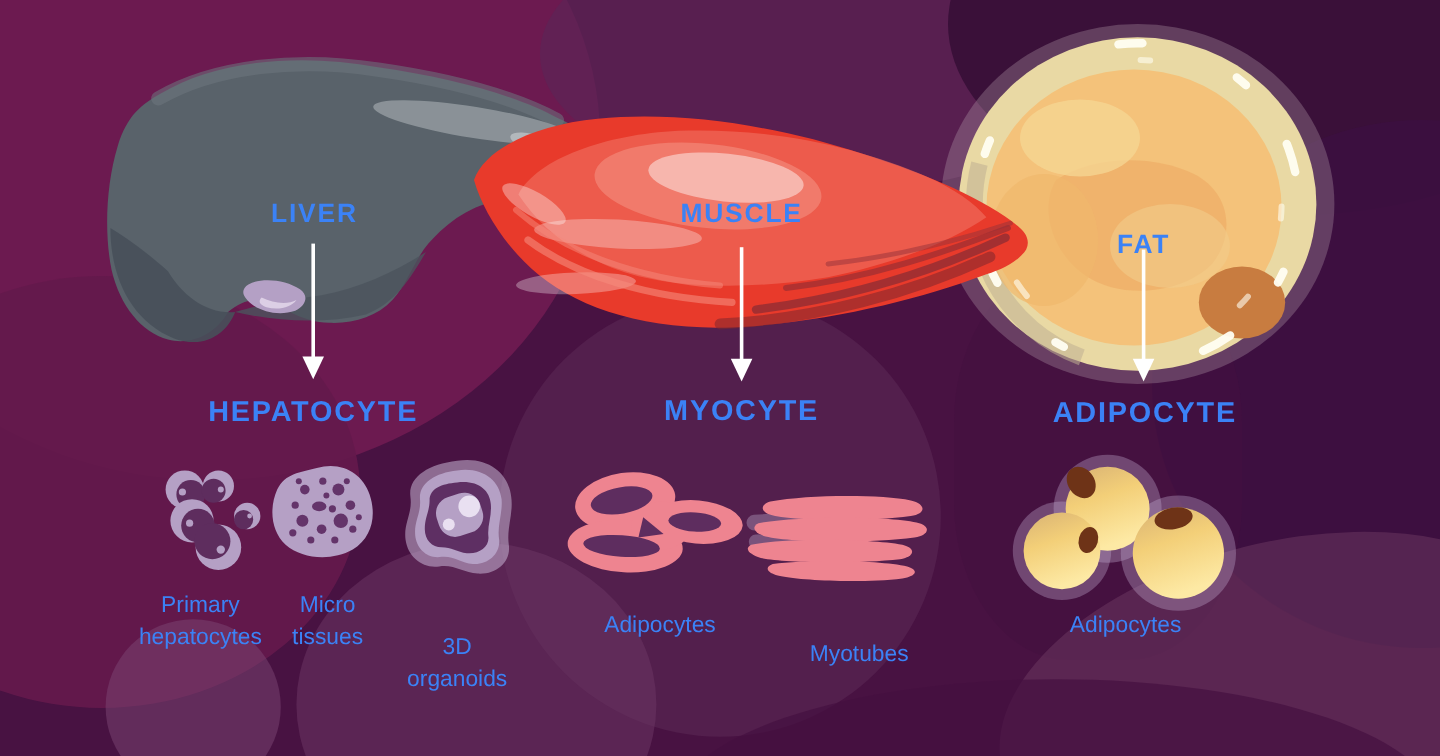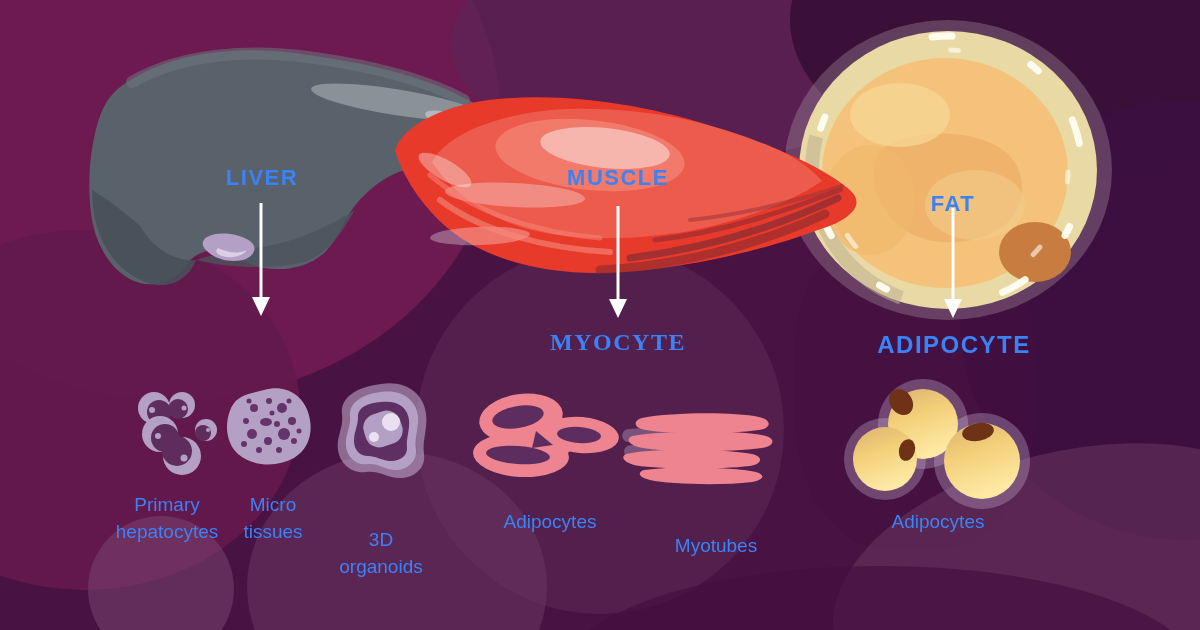--- a/index.html
+++ b/index.html
@@ -186,21 +186,22 @@
         <ellipse cx="62" cy="66" rx="8" ry="11" transform="rotate(15 62 66)"></ellipse>
         <ellipse cx="133" cy="48" rx="16" ry="9" transform="rotate(-10 133 48)"></ellipse>
       </g>
     </g>
   </svg>
 
   <div class="label organ-label" style="left:262px;top:165px;">LIVER</div>
   <div class="label organ-label" style="left:618px;top:165px;">MUSCLE</div>
   <div class="label organ-label" style="left:953px;top:167px;margin-top:24px;">FAT</div>
 
-  <div class="label celltype-label" style="left:618px;top:329px;font-family:Liberation Serif, serif;">MYOCYTE</div>
+  <div class="label celltype-label" style="left:261px;top:330px;">HEPATOCYTE</div>
+  <div class="label celltype-label" style="left:618px;top:329px;">MYOCYTE</div>
   <div class="label cell-label" style="left:167px;top:491px;width:150px;">Primary hepatocytes</div>
 
   <div class="label celltype-label" style="left:954px;top:331px;">ADIPOCYTE</div>
   <div class="label cell-label" style="left:273px;top:491px;width:100px;">Micro tissues</div>
   <div class="label cell-label" style="left:381px;top:516px;width:100px;margin-top:10px;">3D organoids</div>
   <div class="label cell-label nowrap" style="left:550px;top:508px;">Adipocytes</div>
   <div class="label cell-label nowrap" style="left:716px;top:532px;">Myotubes</div>
   <div class="label cell-label nowrap" style="left:938px;top:508px;">Adipocytes</div>
 </div>
 

